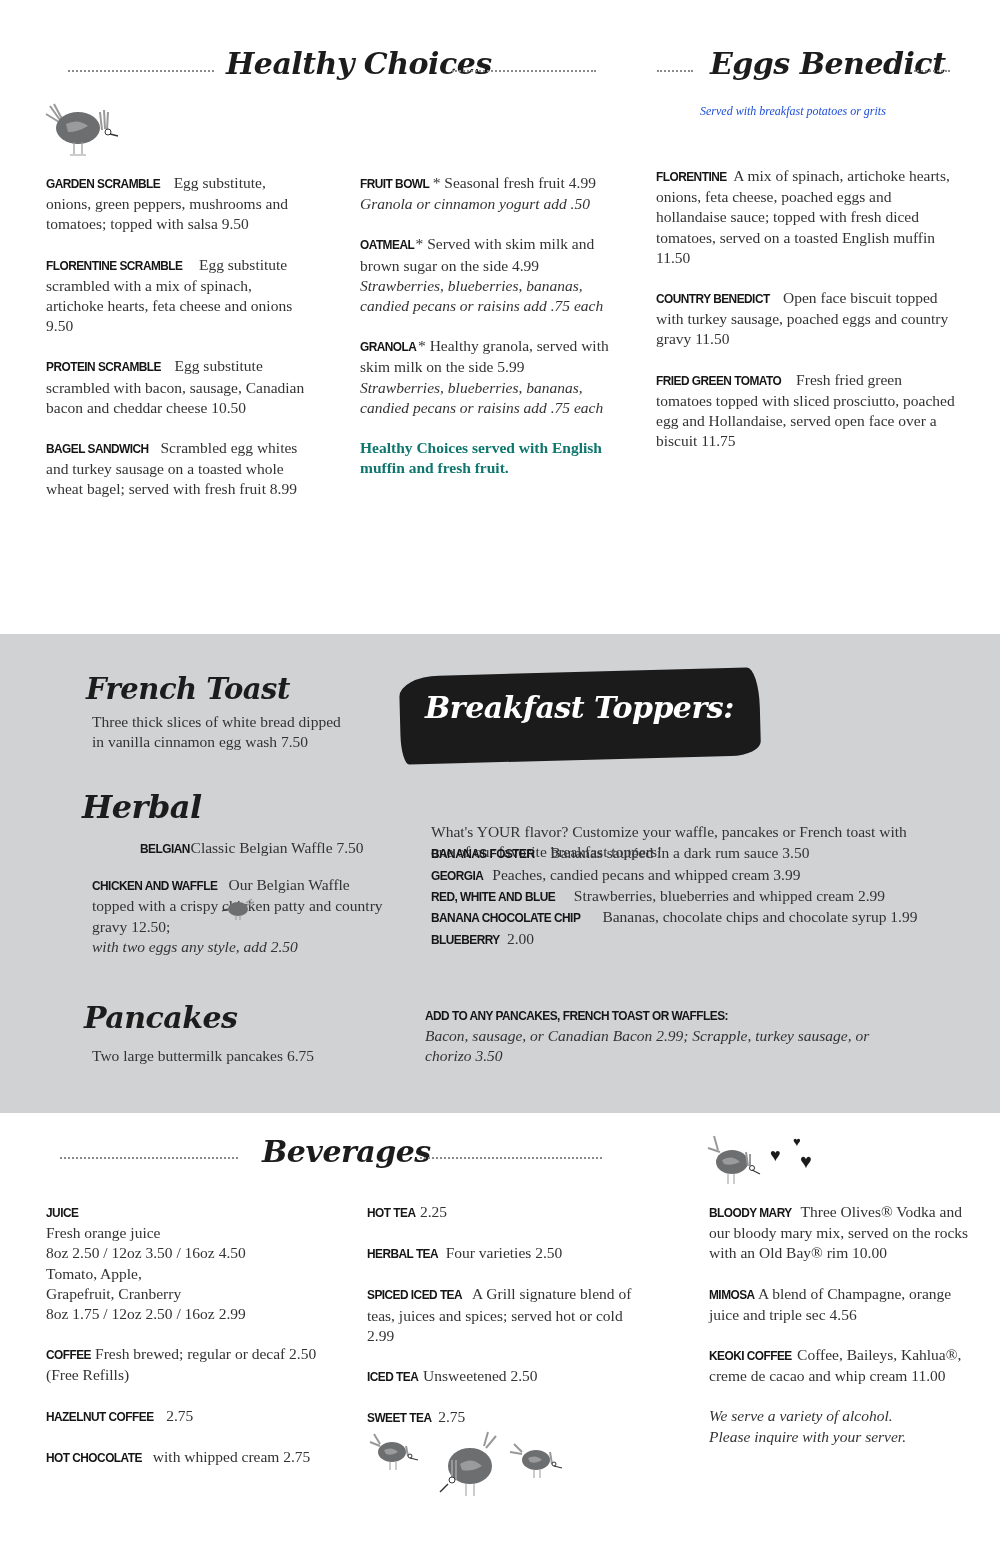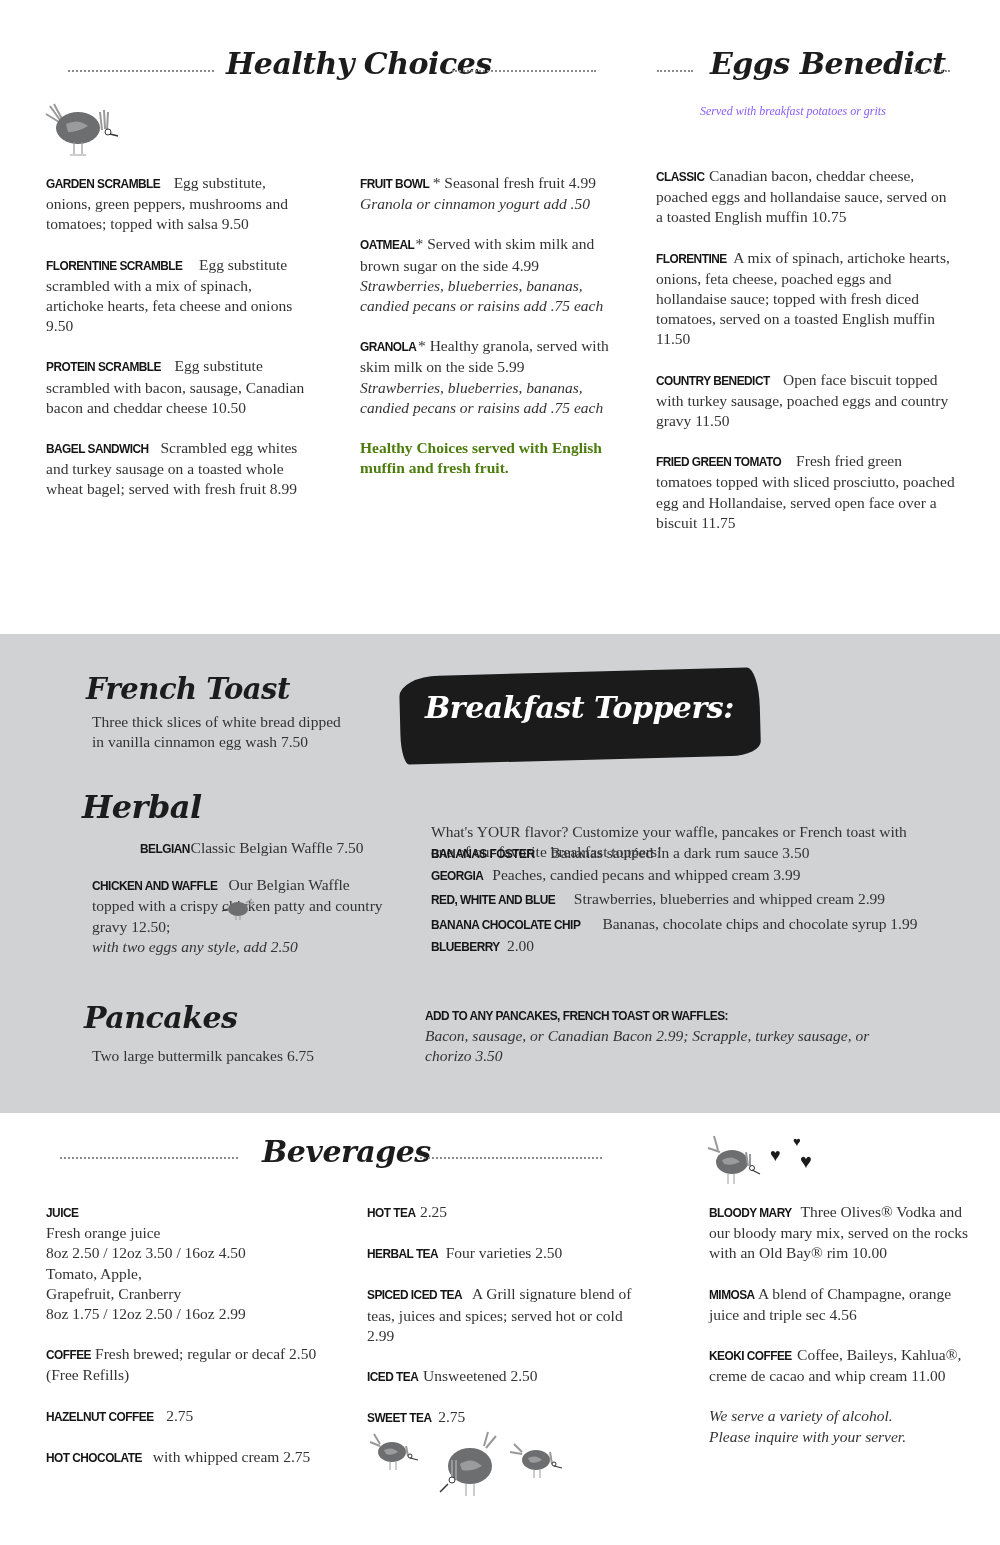--- a/index.html
+++ b/index.html
@@ -22,21 +22,21 @@
 </head>
 <body>
 
 <div class="dots" style="left:68px; top:70px; width:146px;"></div>
 <div class="abs script" style="left:226px; top:46px; font-size:30px;">Healthy Choices</div>
 <div class="dots" style="left:452px; top:70px; width:144px;"></div>
 
 <div class="dots" style="left:657px; top:70px; width:36px;"></div>
 <div class="abs script" style="left:710px; top:46px; font-size:30px;">Eggs Benedict</div>
 <div class="dots" style="left:914px; top:70px; width:36px;"></div>
-<div class="abs it" style="left:700px; top:104px; font-size:12px; color:#8b5cf6;">Served with breakfast potatoes or grits</div>
+<div class="abs it" style="left:700px; top:104px; font-size:12px; color:#1d4ed8;">Served with breakfast potatoes or grits</div>
 
 <svg class="bird" style="left:44px; top:102px;" width="76" height="56" viewBox="0 0 76 56">
   <path d="M6 4 L16 18 M2 12 L15 20 M10 2 L18 17" stroke="#999" stroke-width="2"></path>
   <ellipse cx="34" cy="26" rx="22" ry="16" fill="#6d6e70"></ellipse>
   <path d="M22 22 Q34 16 44 24 Q34 30 24 30 Z" fill="#9a9b9d"></path>
   <path d="M56 10 L58 28 M60 8 L61 27 M64 10 L63 28" stroke="#999" stroke-width="2"></path>
   <circle cx="64" cy="30" r="3" fill="#fff" stroke="#333"></circle>
   <path d="M66 32 L74 34" stroke="#333" stroke-width="1.5"></path>
   <path d="M30 40 L30 52 M38 40 L38 52 M26 53 L34 53 M34 53 L42 53" stroke="#999" stroke-width="1.2"></path>
 </svg>
@@ -45,25 +45,24 @@
   <p class="item gap"><span class="name">Garden Scramble</span> <span class="desc">Egg substitute, onions, green peppers, mushrooms and tomatoes; topped with salsa 9.50</span></p>
   <p class="item gap"><span class="name">Florentine Scramble</span> <span class="desc">Egg substitute scrambled with a mix of spinach, artichoke hearts, feta cheese and onions 9.50</span></p>
   <p class="item gap"><span class="name">Protein Scramble</span> <span class="desc">Egg substitute scrambled with bacon, sausage, Canadian bacon and cheddar cheese 10.50</span></p>
   <p class="item"><span class="name">Bagel Sandwich</span> <span class="desc">Scrambled egg whites and turkey sausage on a toasted whole wheat bagel; served with fresh fruit 8.99</span></p>
 </div>
 
 <div class="abs" style="left:360px; top:173px; width:262px;">
   <p class="item gap"><span class="name">Fruit Bowl</span><span>*</span> <span>Seasonal fresh fruit 4.99</span><span class="block it">Granola or cinnamon yogurt add .50</span></p>
   <p class="item gap"><span class="name">Oatmeal</span><span>*</span> <span>Served with skim milk and brown sugar on the side 4.99</span><span class="block it">Strawberries, blueberries, bananas, candied pecans or raisins add .75 each</span></p>
   <p class="item gap"><span class="name">Granola</span><span>*</span> <span>Healthy granola, served with skim milk on the side 5.99</span><span class="block it">Strawberries, blueberries, bananas, candied pecans or raisins add .75 each</span></p>
-  <p class="item gap" style="font-weight:bold; color:#4d7c0f; width:250px;">Healthy Choices served with English muffin and fresh fruit.</p>
+  <p class="item gap" style="font-weight:bold; color:#0f766e; width:250px;">Healthy Choices served with English muffin and fresh fruit.</p>
 </div>
 
 <div class="abs" style="left:656px; top:166px; width:300px;">
-  <p class="item gap"><span class="name">Classic</span> <span>Canadian bacon, cheddar cheese, poached eggs and hollandaise sauce, served on a toasted English muffin 10.75</span></p>
   <p class="item gap"><span class="name">Florentine</span> <span>A mix of spinach, artichoke hearts, onions, feta cheese, poached eggs and hollandaise sauce; topped with fresh diced tomatoes, served on a toasted English muffin 11.50</span></p>
   <p class="item gap"><span class="name">Country Benedict</span> <span>Open face biscuit topped with turkey sausage, poached eggs and country gravy 11.50</span></p>
   <p class="item"><span class="name">Fried Green Tomato</span> <span>Fresh fried green tomatoes topped with sliced prosciutto, poached egg and Hollandaise, served open face over a biscuit 11.75</span></p>
 </div>
 
 <div class="band"></div>
 
 <div class="abs script" style="left:86px; top:672px; font-size:29px;">French Toast</div>
 <p class="abs item" style="left:92px; top:712px; width:250px;">Three thick slices of white bread dipped in vanilla cinnamon egg wash 7.50</p>
 
@@ -82,21 +81,21 @@
 <div class="abs script" style="left:84px; top:1000px; font-size:30px;">Pancakes</div>
 <p class="abs item" style="left:92px; top:1046px; width:300px;">Two large buttermilk pancakes 6.75</p>
 
 <div class="brush"></div>
 <div class="brush-title script" style="color:#fff;">Breakfast Toppers:</div>
 
 <p class="abs item" style="left:431px; top:822px; width:490px;">What's YOUR flavor? Customize your waffle, pancakes or French toast with one of our favorite breakfast toppers!</p>
 <div class="abs" style="left:431px; top:842px; width:530px;">
   <p class="item" style="line-height:21px;"><span class="name">Bananas Foster</span>&nbsp;&nbsp;<span>Bananas sautéed in a dark rum sauce 3.50</span></p>
   <p class="item" style="line-height:21px;"><span class="name">Georgia</span>&nbsp;&nbsp;<span>Peaches, candied pecans and whipped cream 3.99</span></p>
-  <p class="item" style="line-height:26px;"><span class="name">Red, White and Blue</span>&nbsp;&nbsp;<span>Strawberries, blueberries and whipped cream 2.99</span></p>
+  <p class="item" style="line-height:19px;"><span class="name">Red, White and Blue</span>&nbsp;&nbsp;<span>Strawberries, blueberries and whipped cream 2.99</span></p>
   <p class="item" style="line-height:21px;"><span class="name">Banana Chocolate Chip</span>&nbsp;&nbsp;<span>Bananas, chocolate chips and chocolate syrup 1.99</span></p>
   <p class="item" style="line-height:21px;"><span class="name">Blueberry</span> <span>2.00</span></p>
 </div>
 
 <div class="abs" style="left:425px; top:1005px; width:460px;">
   <p class="item"><span class="name">Add to any pancakes, French toast or waffles:</span></p>
   <p class="item it">Bacon, sausage, or Canadian Bacon 2.99; Scrapple, turkey sausage, or chorizo 3.50</p>
 </div>
 
 <div class="dots" style="left:60px; top:1157px; width:178px;"></div>

